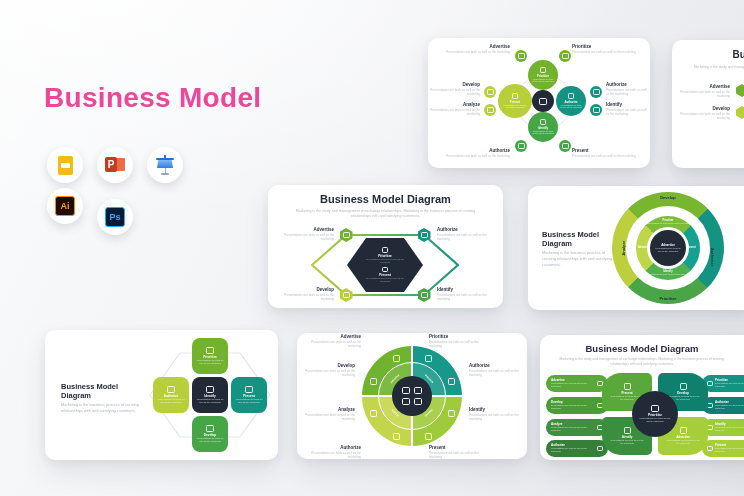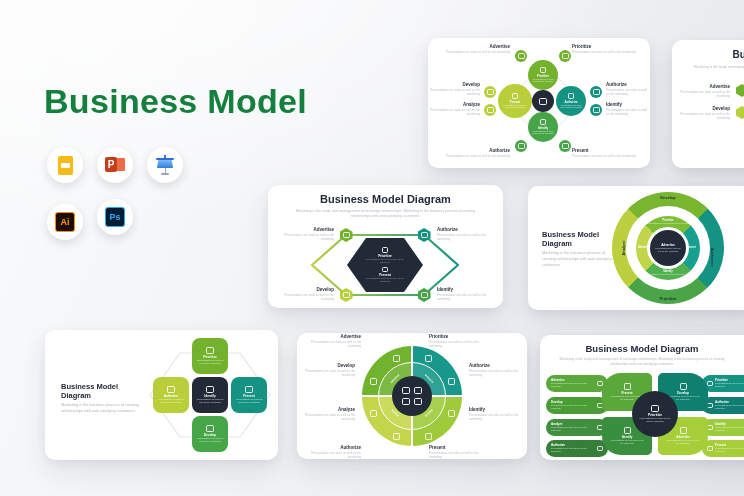--- a/index.html
+++ b/index.html
@@ -9,21 +9,21 @@
     background:
       radial-gradient(900px 420px at 12% -5%, rgba(255,255,255,.9), rgba(255,255,255,0) 60%),
       linear-gradient(115deg,#fafbfc 0%,#f1f2f5 50%,#e3e5ea 100%);
   }
   .abs{position:absolute}
   .card{position:absolute;background:#fff;border-radius:10px;
     box-shadow:0 12px 26px rgba(35,45,65,.10),0 3px 8px rgba(35,45,65,.06)}
   .circ{position:absolute;border-radius:50%}
   .flexc{display:flex;flex-direction:column;align-items:center;justify-content:center;text-align:center}
   .flexr{display:flex;align-items:center;justify-content:center}
-  .main-title{position:absolute;left:44px;top:82px;font-size:34px;font-weight:800;color:#15803d;letter-spacing:.3px}
+  .main-title{position:absolute;left:44px;top:82px;font-size:28px;font-weight:800;color:#ec4899;letter-spacing:.3px}
   .app{position:absolute;width:36px;height:36px;border-radius:50%;background:#fff;
     box-shadow:0 4px 10px rgba(40,50,70,.14);display:flex;align-items:center;justify-content:center}
   
   .ct{font-weight:800;color:#242a3b;text-align:center}
   .csub{color:#b3b8c1;text-align:center;line-height:1.45}
   .lbl{font-weight:bold;color:#2c3242;font-size:4.5px;line-height:1.3}
   .cap{color:#bcc1c9;font-size:3px;line-height:1.35}
   .r{text-align:right}.c{text-align:center}
   .wl{font-weight:bold;color:#fff}
   .wc{color:rgba(255,255,255,.72)}
@@ -54,21 +54,21 @@
 </div>
 <div class="app" style="left:147px;top:147px">
   <div style="width:22px;height:20px;position:relative">
     <div style="position:absolute;left:10px;top:0;width:2px;height:3px;background:#2f7de1"></div>
     <div style="position:absolute;left:2px;top:3px;width:18px;height:2px;background:#2d6cd8;border-radius:1px"></div>
     <div style="position:absolute;left:3px;top:5px;width:16px;height:8px;background:linear-gradient(#7db9f5,#2f7de1);clip-path:polygon(8% 0,92% 0,100% 100%,0 100%)"></div>
     <div style="position:absolute;left:10.5px;top:13px;width:1.5px;height:5px;background:#93a6bb"></div>
     <div style="position:absolute;left:7px;top:18px;width:8px;height:1.5px;background:#93a6bb;border-radius:1px"></div>
   </div>
 </div>
-<div class="app" style="left:47px;top:204px">
+<div class="app" style="left:47px;top:188px">
   <div class="flexr" style="width:20px;height:20px;background:#1d0d00;border:1.5px solid #ff8a00;border-radius:3px;color:#ff9a00;font-weight:bold;font-size:9px;box-sizing:border-box">Ai</div>
 </div>
 <div class="app" style="left:97px;top:199px">
   <div class="flexr" style="width:20px;height:20px;background:#001d33;border:1.5px solid #30a8ff;border-radius:3px;color:#30a8ff;font-weight:bold;font-size:9px;box-sizing:border-box">Ps</div>
 </div>
 
 <div class="card" style="left:428px;top:38px;width:222px;height:130px">
   <div class="circ" style="left:88px;top:36px;width:54px;height:54px;border:1px solid #e4e6ea"></div>
 
   <div class="circ flexr" style="left:87px;top:12px;width:12px;height:12px;background:#72b22d">

